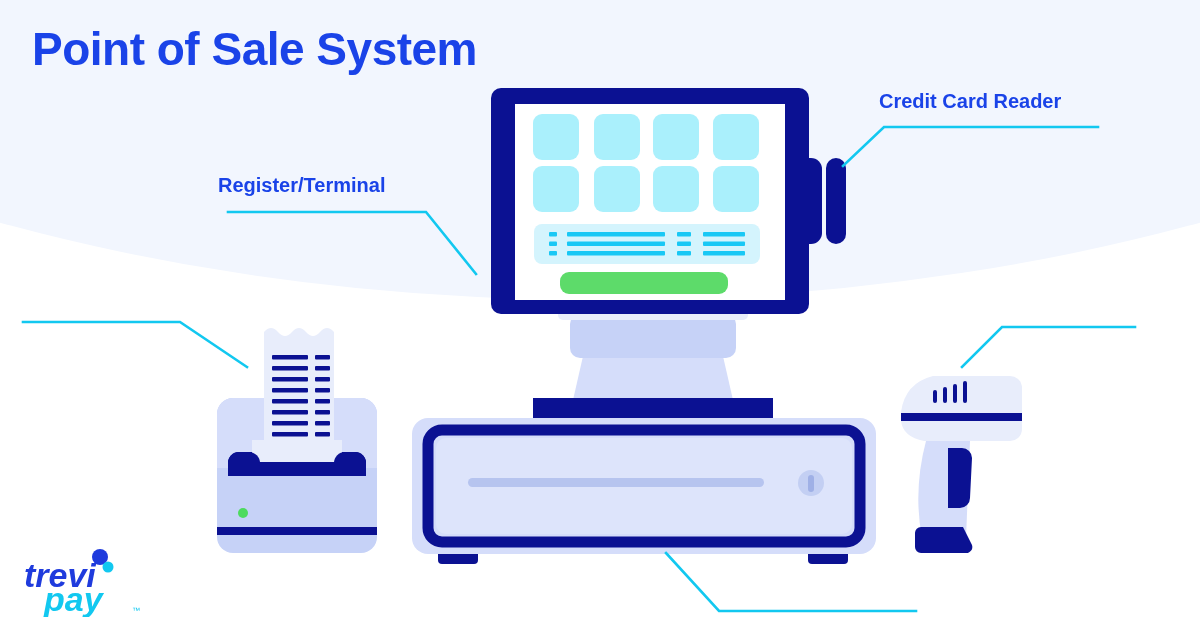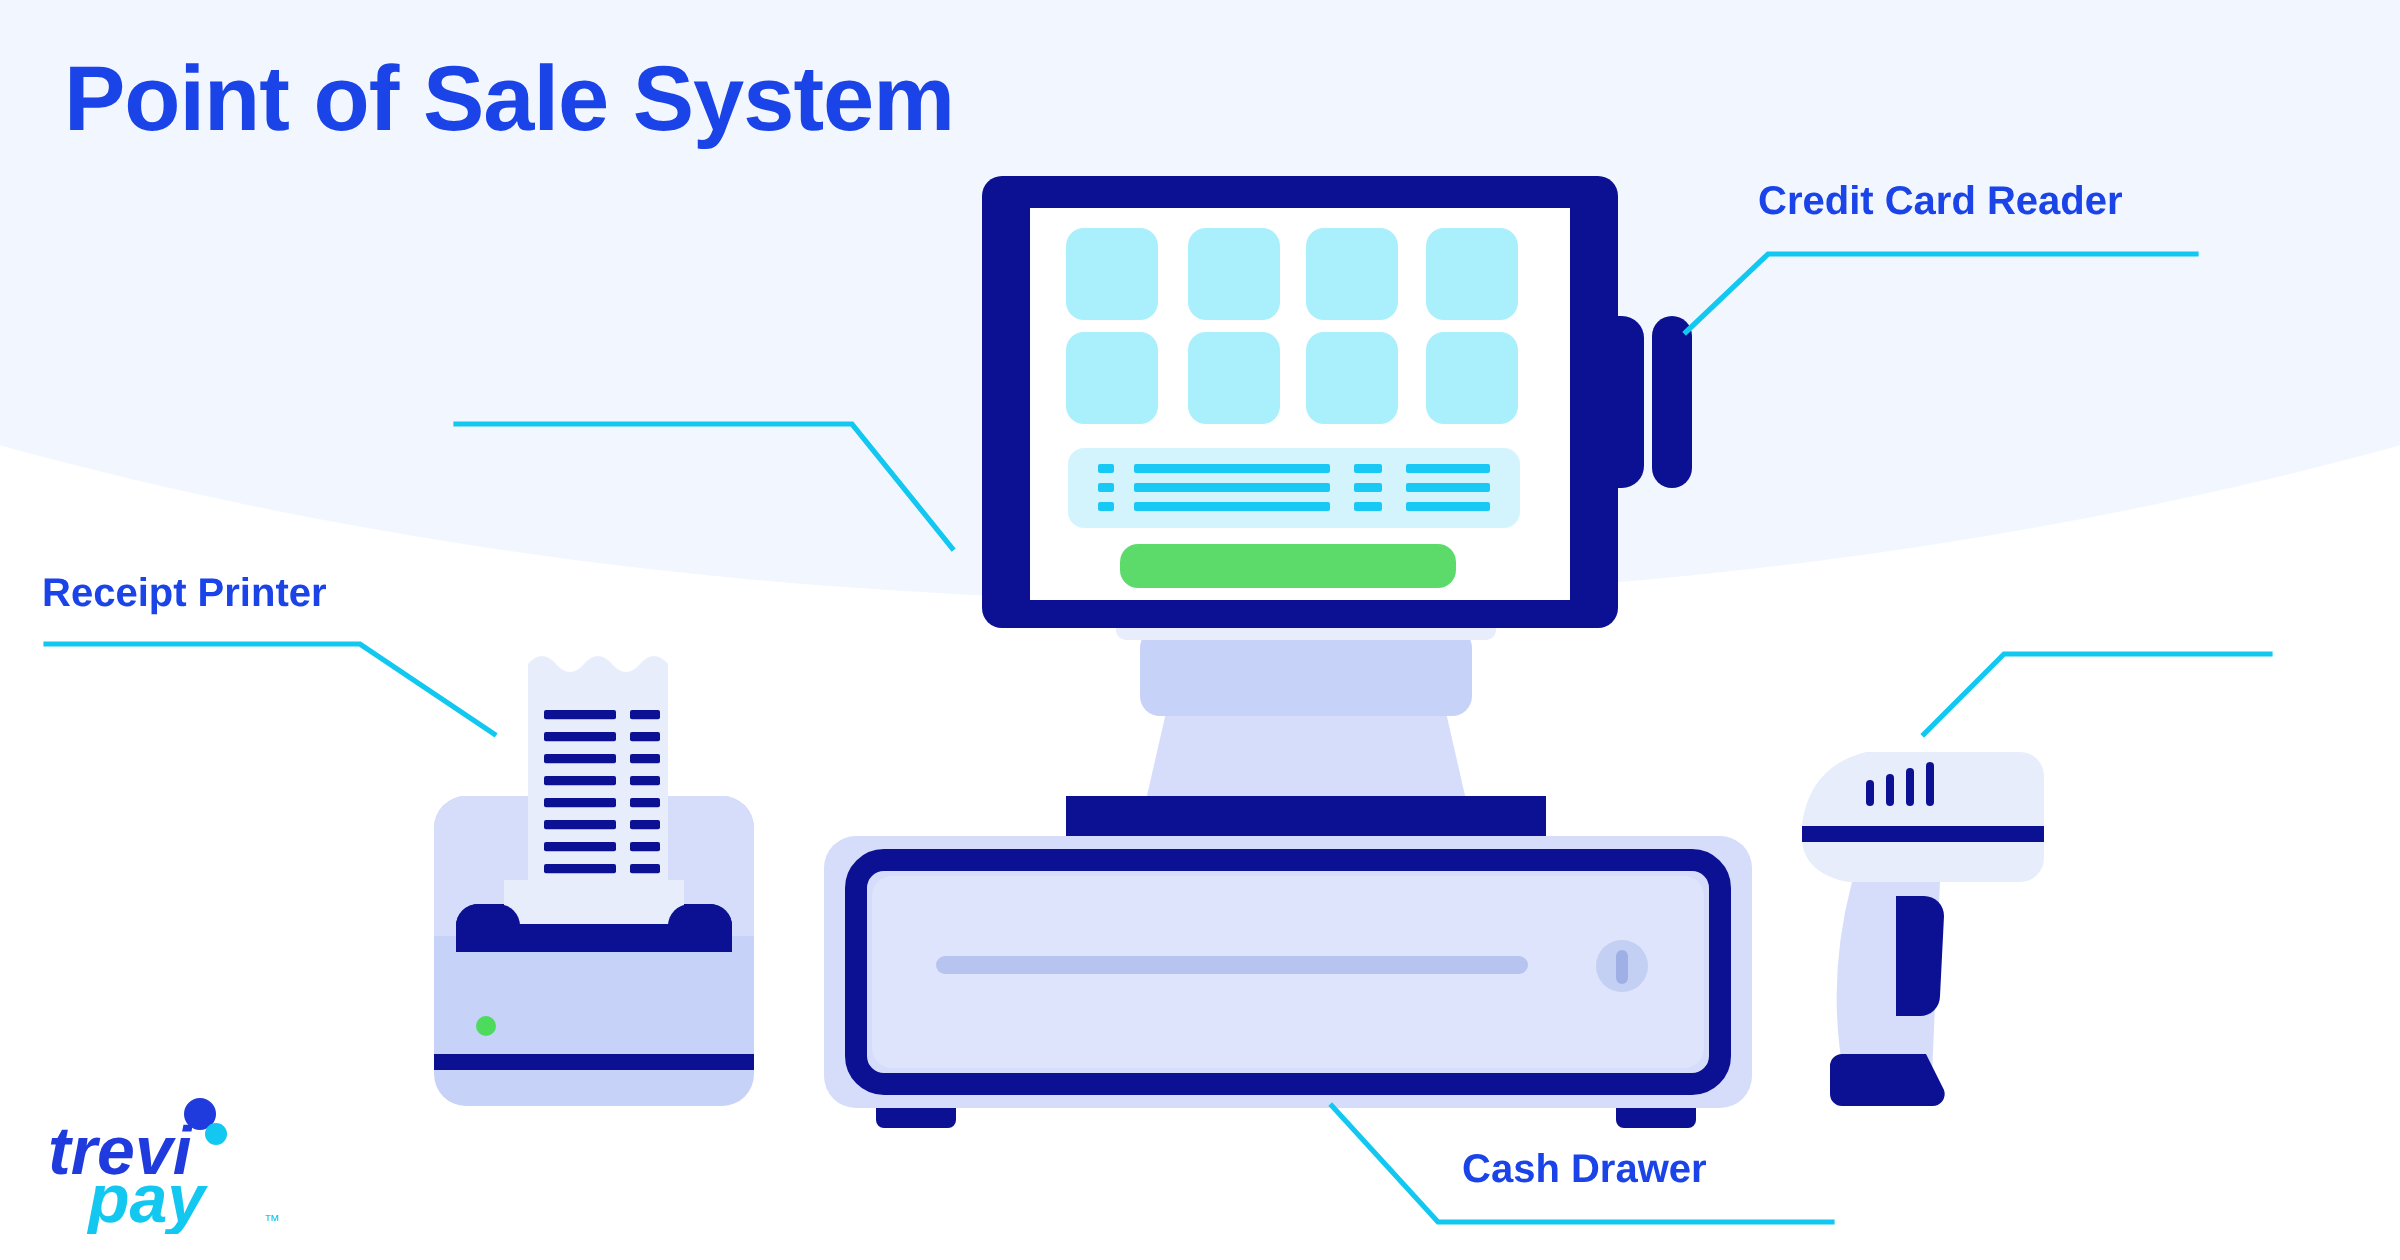--- a/index.html
+++ b/index.html
@@ -247,23 +247,22 @@
       <path d="M23 322 H180 L247 367"></path>
 
       <path d="M962 367 L1002 327 H1135"></path>
 
       <path d="M666 553 L719 611 H916"></path>
     </g>
   </svg>
 
   <div class="title">Point of Sale System</div>
 
+  <div class="label lbl-register">Register/Terminal</div>
   <div class="label lbl-ccr">Credit Card Reader</div>
-  <div class="label lbl-receipt">Receipt Printer</div>
-  <div class="label lbl-cashdrawer">Cash Drawer</div>
 
   <svg class="logo" viewBox="0 0 130 72">
 
     <circle cx="78" cy="12" r="8" fill="#1f3bdd"></circle>
     <circle cx="86" cy="22" r="5.5" fill="#12c8f0"></circle>
     <text x="2" y="42" font-family="'Liberation Sans', sans-serif" font-size="34" font-weight="bold" font-style="italic" fill="#1f3bdd">trevi</text>
     <text x="22" y="66" font-family="'Liberation Sans', sans-serif" font-size="34" font-weight="bold" font-style="italic" fill="#12c8f0">pay</text>
     <text x="110" y="68" font-family="'Liberation Sans', sans-serif" font-size="8" fill="#12c8f0">™</text>
   </svg>
 

